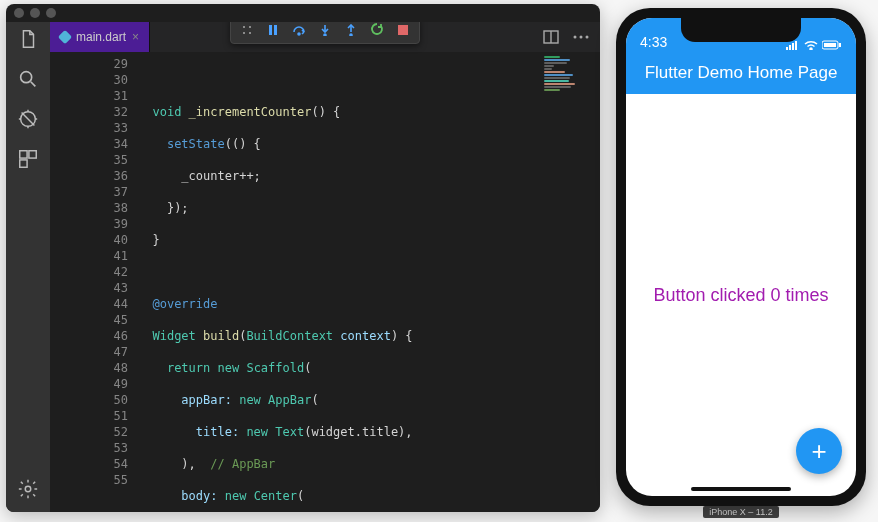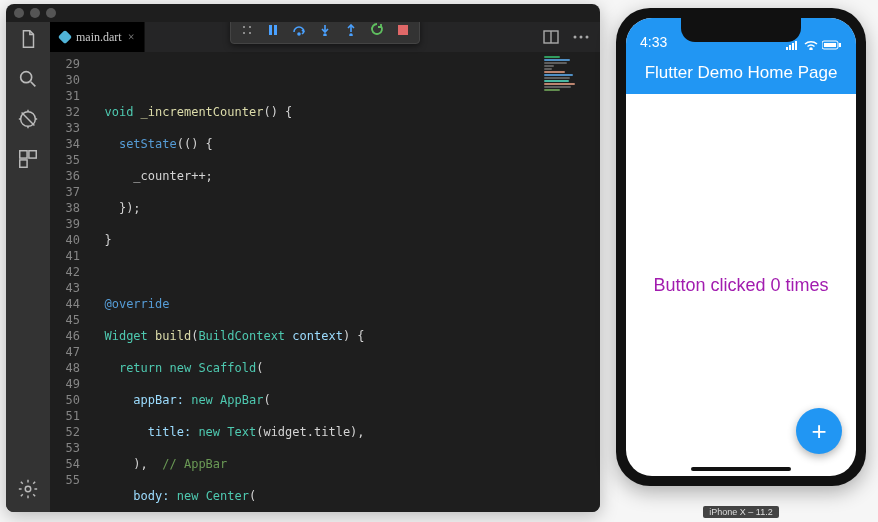--- a/index.html
+++ b/index.html
@@ -48,25 +48,24 @@
     flex:1; display:flex; flex-direction:column; position:relative;
   }
   .tabbar {
     height: 30px;
     background: #252526;
     display:flex; align-items:stretch;
   }
   .tab {
     display:flex; align-items:center; gap:6px;
     padding: 0 10px;
-    background:#000000;
+    background:#4c1d95;
     color:#ccc; font-size:12px;
     border-right:1px solid #111;
     cursor:pointer;
-    font-family:Liberation Serif, serif;
   }
   .tab .dart-icon { width:10px;height:10px;background:#50b4d8;border-radius:2px; transform:rotate(45deg);}
   .tab .close { color:#888; font-size:12px; cursor:pointer;}
   .debug-toolbar {
     position:absolute; top:-6px; left:50%; transform:translateX(-50%);
     background:#333; border:1px solid #444; border-radius:4px;
     display:flex; align-items:center; padding:3px 4px; gap:2px;
     z-index:5;
     box-shadow:0 2px 6px rgba(0,0,0,0.5);
   }
@@ -78,20 +77,21 @@
     margin-left:auto; display:flex; align-items:center; gap:12px; padding-right:10px; color:#aaa;
   }
   .top-right-icons .tri { cursor:pointer; width:18px;height:18px; display:flex;align-items:center;justify-content:center;}
   .code-area {
     flex:1; display:flex; overflow:hidden; font-family: Menlo, Consolas, monospace; font-size:12px; line-height:16px;
     position:relative;
   }
   .gutter {
     width:40px; text-align:right; color:#858585;
     padding: 4px 10px 0 4px;
+    margin-left: 48px;
   }
   .gutter .ln { height:16px; }
   .code {
     flex:1; padding:4px 0 8px 0; color:#d4d4d4; white-space:pre;
   }
   .code .row { height:16px; }
   .t-kw   { color:#4ec9b0; } 
   .t-blue { color:#569cd6; } 
   .t-gold { color:#dcdcaa; } 
   .t-id   { color:#d4d4d4; }
@@ -151,21 +151,21 @@
     width:46px;height:46px;border-radius:50%; background:#2196f3;
     display:flex;align-items:center;justify-content:center;
     color:#fff; font-size:26px; box-shadow:0 3px 8px rgba(0,0,0,0.3);
     cursor:pointer;
   }
   .home-ind {
     position:absolute; bottom:5px; left:50%; transform:translateX(-50%);
     width:100px; height:4px; border-radius:2px; background:#111;
   }
   .sim-label {
-    margin-top:20px; font-size:9px; color:#666; background:#444; color:#ddd;
+    margin-top:0; font-size:9px; color:#666; background:#444; color:#ddd;
     padding:1px 6px; border-radius:2px;
   }
   svg { display:block; }
 </style>
 </head>
 <body>
 
 <div class="editor">
   <div class="titlebar">
     <div class="traffic"></div>

